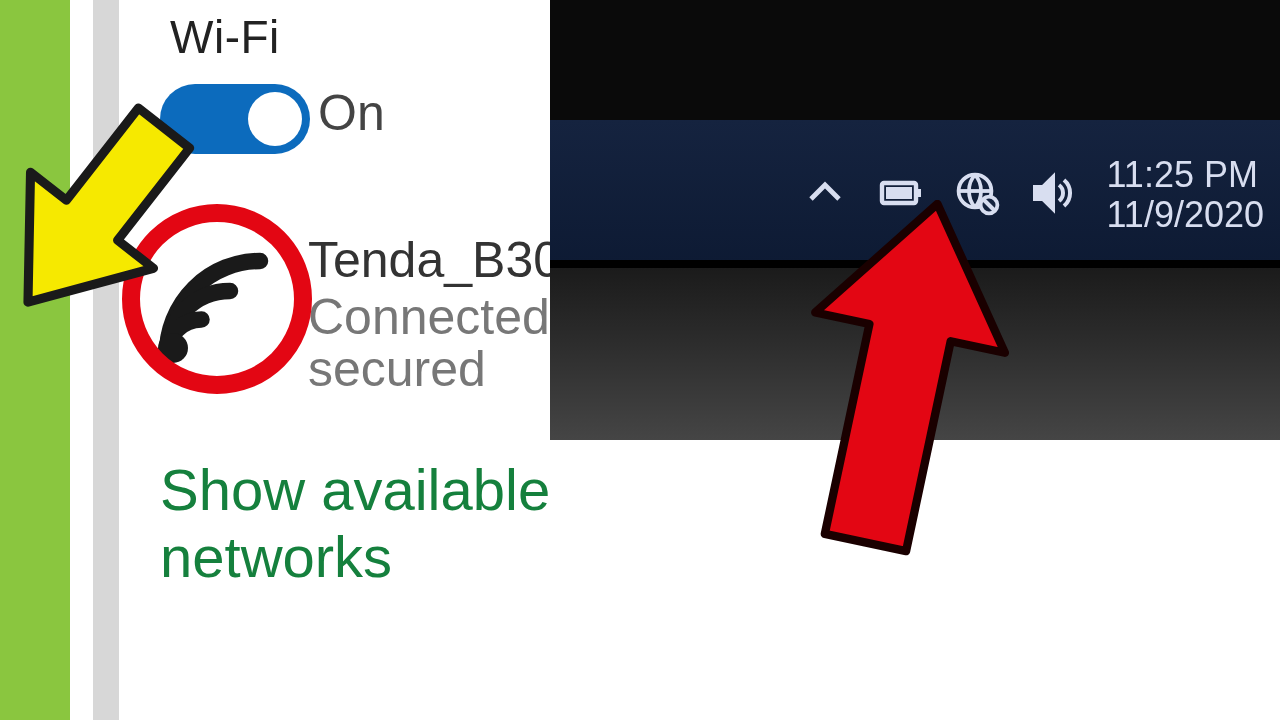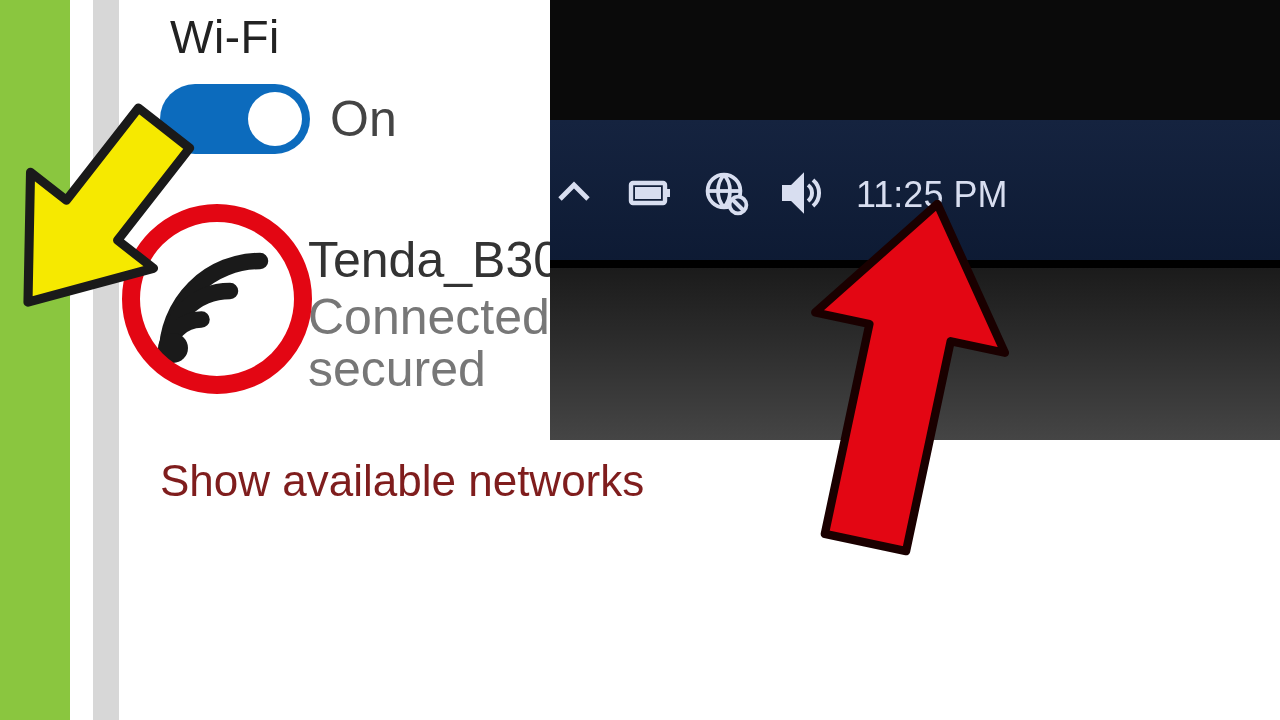--- a/index.html
+++ b/index.html
@@ -7,56 +7,56 @@
   body { background: #fff; position: relative; }
 
   
   .green-stripe { position: absolute; left: 0; top: 0; width: 70px; height: 100%; background: #8ac63f; }
   
   .grey-divider { position: absolute; left: 93px; top: 0; width: 26px; height: 100%; background: #d7d7d7; }
 
   
   .wifi-panel { position: absolute; left: 170px; top: 10px; width: 520px; }
   .wifi-heading { font-size: 46px; color: #222; font-weight: 400; margin-bottom: 20px; letter-spacing: 0.5px; }
-  .toggle-row { display: flex; align-items: center; gap: 20px; margin-bottom: 80px; margin-left: -10px;}
+  .toggle-row { display: flex; gap: 8px; margin-bottom: 80px; margin-left: -10px;}
   .toggle {
     width: 150px; height: 70px; background: #0c6bbd; border-radius: 40px;
     position: relative; cursor: pointer;
   }
   .toggle .knob {
     position: absolute; right: 8px; top: 8px; width: 54px; height: 54px;
     background: #fff; border-radius: 50%;
   }
   .toggle-label { font-size: 50px; color: #444; }
 
   .network-row { display: flex; align-items: flex-start; gap: 18px; margin-left: -30px; position: relative; }
   .wifi-icon-holder { width: 150px; height: 150px; position: relative; flex-shrink: 0; }
   .wifi-icon-holder svg { width: 100%; height: 100%; display:block; }
   .red-circle {
     position: absolute; left: -18px; top: -30px; width: 190px; height: 190px;
     border-radius: 50%; border: 18px solid #e30613; pointer-events: none;
   }
   .network-text .ssid { font-size: 50px; color: #333; line-height: 1.05; }
   .network-text .status { font-size: 50px; color: #777; line-height: 1.05; margin-top: 4px; }
 
-  .show-networks { font-size: 44px; color: #7f1d1d; cursor: pointer; margin-top: 60px; margin-left: -10px; display: inline-block; }
+  .show-networks { font-size: 58px; color: #15803d; cursor: pointer; margin-top: 60px; margin-left: -10px; display: inline-block; }
 
   
   .yellow-arrow { position: absolute; left: -30px; top: 80px; width: 260px; height: 260px; pointer-events: none; }
   .yellow-arrow svg { width:100%; height:100%; }
 
   
   .taskbar-panel {
     position: absolute; right: 0; top: 0; width: 730px; height: 440px;
     background: #000; overflow: hidden;
   }
   .taskbar-bar {
     position: absolute; left: 0; top: 120px; width: 100%; height: 150px;
     background: linear-gradient(#15233f, #0d1a33);
-    display: flex; align-items: center; 
+    display: flex; align-items: center; justify-content: flex-end;
     gap: 30px; padding-right: 16px;
   }
   .tray-icons { display: flex; align-items: center; gap: 28px; }
   .tray-icons svg { width: 48px; height: 48px; stroke: #d8def0; fill: none; }
   .time-date { color: #d8def0; font-size: 36px; line-height: 1.1; font-family: "Segoe UI", Arial, sans-serif; text-align: left; white-space: nowrap; }
   .laptop-bezel-top { position:absolute; left:0; top:0; width:100%; height:120px; background:#0a0a0a; }
   .laptop-bezel-bottom { position:absolute; left:0; bottom:0; width:100%; height:180px;
     background: linear-gradient(#1b1b1b 0%, #2b2b2b 40%, #454545 100%);
     border-top: 8px solid #000;
   }
@@ -141,20 +141,21 @@
       <span>
         <svg viewBox="0 0 24 24" stroke-width="2">
           <path d="M3 9 L7 9 L12 4 L12 20 L7 15 L3 15 Z" fill="#d8def0" stroke="#d8def0"></path>
           <path d="M15 8 A5 5 0 0 1 15 16"></path>
           <path d="M17.5 5.5 A8.5 8.5 0 0 1 17.5 18.5"></path>
         </svg>
       </span>
     </div>
     <div class="time-date">
       <div>11:25 PM</div>
+      <div>11/9/2020</div>
     </div>
   </div>
   <div class="bezel-line"></div>
   <div class="laptop-bezel-bottom"></div>
 </div>
 
 <div class="red-arrow">
   <svg viewBox="0 0 200 260">
     <g transform="rotate(12 100 130)">
       <polygon points="100,0 170,95 130,95 130,250 70,250 70,95 30,95" fill="#e30613" stroke="#1a0000" stroke-width="6" stroke-linejoin="round"></polygon>

